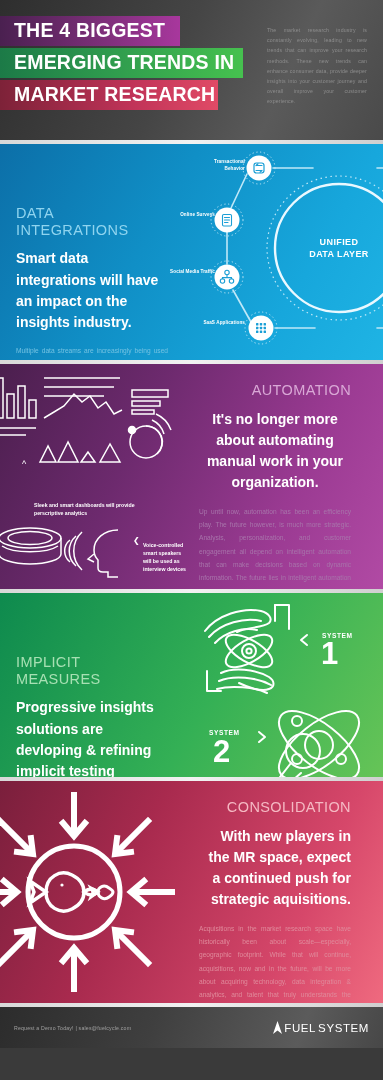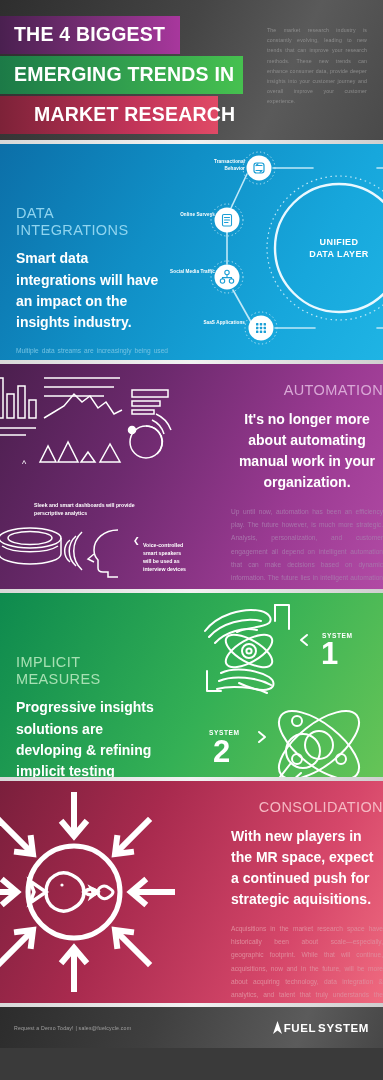--- a/index.html
+++ b/index.html
@@ -26,39 +26,39 @@
     overflow: hidden;
   }
   .title-stack {
     position: absolute;
     left: 0;
     top: 16px;
     width: 225px;
   }
   .title-bar {
     position: relative;
-    height: 38px;
+    height: 30px;
     margin-bottom: 2px;
     display: flex;
     align-items: center;
     box-sizing: border-box;
   }
   .title-bar .txt {
     position: relative;
     color: #ffffff;
     font-weight: bold;
     font-size: 19.5px;
     letter-spacing: 0.2px;
     white-space: nowrap;
     padding-left: 14px;
     line-height: 1;
   }
   .tb1 { background: linear-gradient(90deg, #4a2050 0%, #7b2f78 55%, #a8379d 100%); width: 180px; }
   .tb2 { background: linear-gradient(90deg, #1c7a47 0%, #2f9b4e 45%, #46c14f 100%); width: 243px; }
-  .tb3 { background: linear-gradient(90deg, #7d2238 0%, #c03358 60%, #e04a66 100%); width: 218px; padding-left: 20px; }
+  .tb3 { background: linear-gradient(90deg, #7d2238 0%, #c03358 60%, #e04a66 100%); width: 218px; }
 
   .header-para {
     position: absolute;
     right: 16px;
     top: 20px;
     width: 100px;
     color: #8d8d8d;
     font-size: 5.2px;
     line-height: 1.95;
     text-align: justify;
@@ -82,21 +82,21 @@
   .s-impl   { height: 184px; background: linear-gradient(120deg, #0e8a4e 0%, #34b055 55%, #66c457 100%); }
   .s-cons   { height: 222px; background: linear-gradient(115deg, #7a1f3c 0%, #a82a4e 35%, #d6476a 75%, #ef6a7f 100%); }
 
   .col-text {
     position: absolute;
     top: 18px;
     width: 152px;
     box-sizing: border-box;
   }
   .col-text.left  { left: 16px; margin-top: 43px; }
-  .col-text.right { right: 0; text-align: right; }
+  .col-text.right { right: 32px; text-align: right; }
 
   .sec-title {
     font-size: 14.5px;
     letter-spacing: 0.4px;
     margin: 0 0 10px 0;
     font-weight: normal;
     line-height: 1.15;
   }
   .sec-title.dim-blue  { color: #8fd4ef; }
   .sec-title.dim-pur   { color: #d9a8d6; }
@@ -215,21 +215,21 @@
     font-size: 5.2px;
     letter-spacing: 0.2px;
   }
   .footer-logo {
     display: flex;
     align-items: center;
     gap: 2px;
   }
   .footer-logo .lw {
     color: #ffffff;
-    font-weight: bold;
+    font-weight: normal;
     font-size: 11.5px;
     letter-spacing: 0.6px;
   }
   .logo-mark { display: block; }
 </style>
 </head>
 <body>
 
 <div class="page">
 
@@ -482,21 +482,21 @@
   </div>
 
   <div class="divider"></div>
 
   <div class="section s-cons">
 
     <div class="col-text right">
       <h2 class="sec-title dim-pink">
         <span>CONSOLIDATION</span><br>
       </h2>
-      <p class="sec-lead" style="text-align:left;">With new players in the MR space, expect a continued push for strategic aquisitions.</p>
+      <p class="sec-lead" style="text-align:right;">With new players in the MR space, expect a continued push for strategic aquisitions.</p>
       <p class="sec-body on-pink">Acquisitions in the market research space have historically been about scale—especially, geographic footprint. While that will continue, acquisitions, now and in the future, will be more about acquiring technology, data integration &amp; analytics, and talent that truly understands the entire data/analytics ecosystem.</p>
     </div>
 
     <div class="cons-art">
       <svg width="200" height="206" viewBox="0 0 200 206" fill="none" xmlns="http://www.w3.org/2000/svg" stroke="#ffffff" stroke-width="5" stroke-linecap="square">
 
         <circle cx="88" cy="103" r="46" stroke="#ffffff" stroke-width="5" fill="none"></circle>
 
         <g stroke-width="3.5" fill="none">
           <path d="M60 103 C60 88 74 80 86 86 C94 90 98 96 98 103 C98 110 94 116 86 120 C74 126 60 118 60 103 Z"></path>

